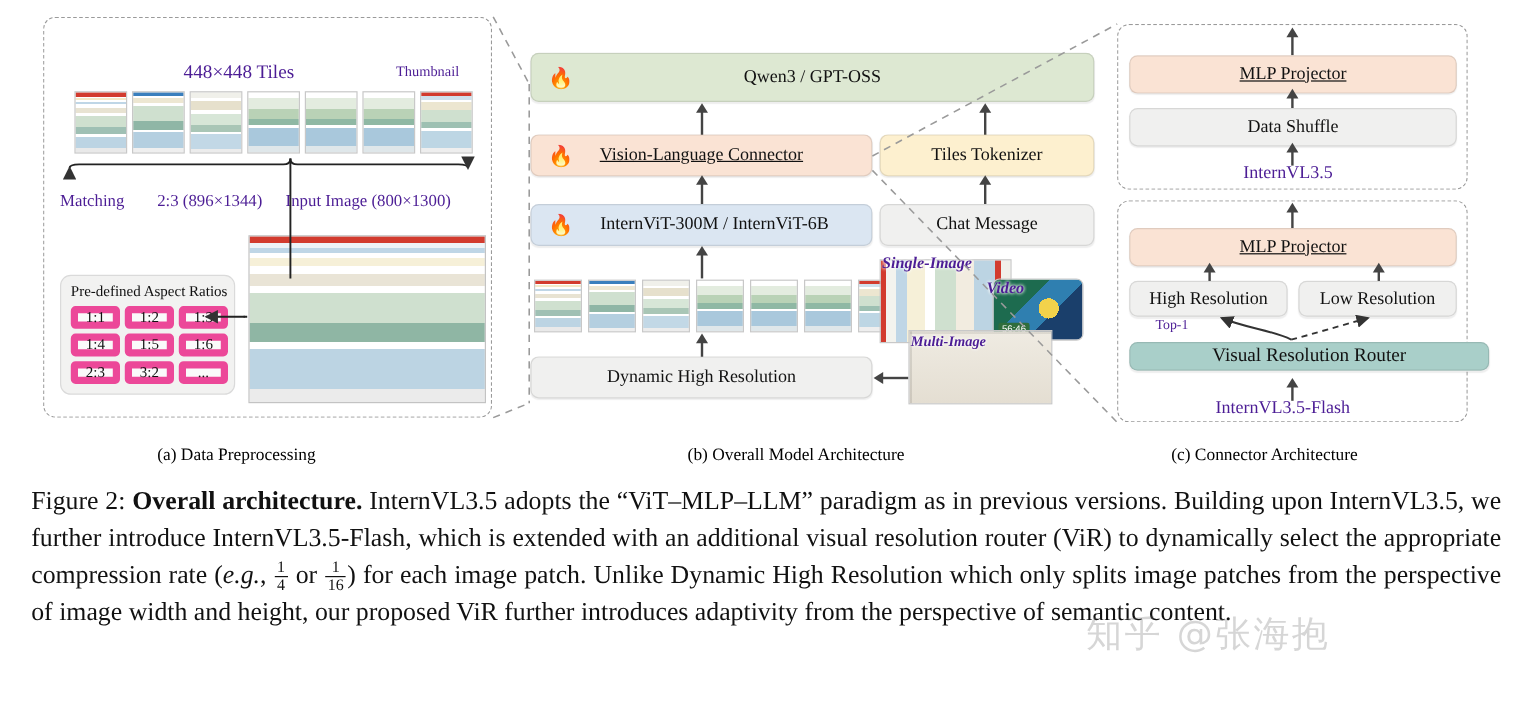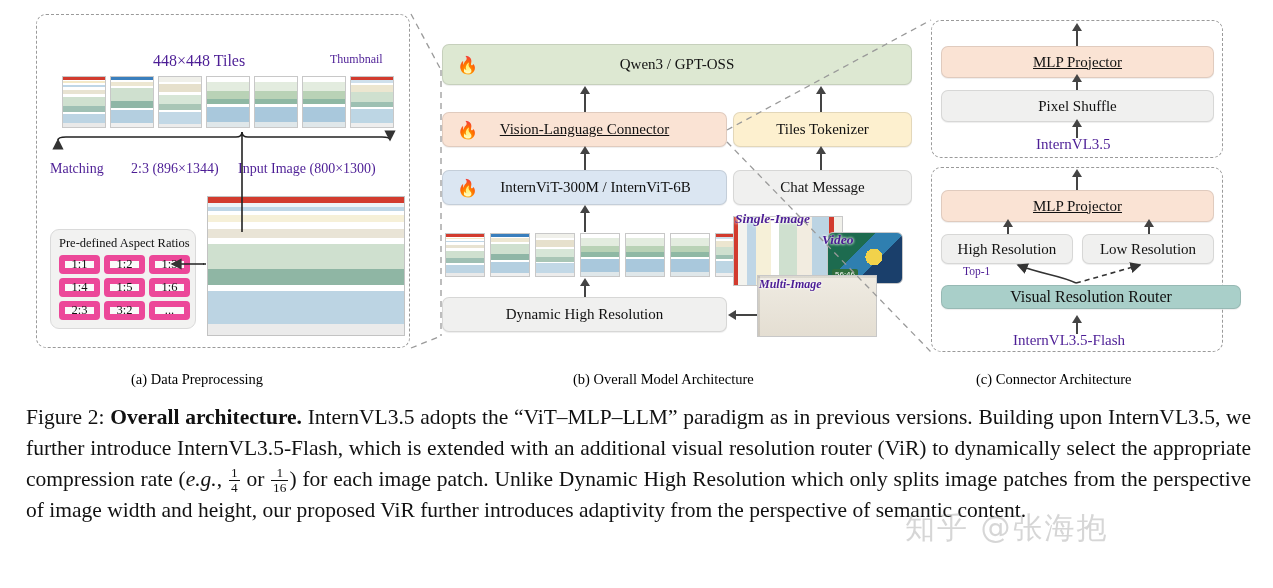--- a/index.html
+++ b/index.html
@@ -283,21 +283,21 @@
 
   <div class="uarrow" style="left:1076px; top:30px; height:16px;"></div>
 
   <div class="box box-peach" style="left:941px; top:46px; width:273px; height:32px;">
     <span>MLP Projector</span>
   </div>
 
   <div class="uarrow" style="left:1076px; top:81px; height:13px;"></div>
 
   <div class="box box-gray" style="left:941px; top:90px; width:273px; height:32px;">
-    <span>Pixel Shuffle</span>
+    <span>Data Shuffle</span>
   </div>
 
   <div class="uarrow" style="left:1076px; top:126px; height:12px;"></div>
 
   <div class="lbl" style="left:1036px; top:136px; font-size:15px;">InternVL3.5</div>
 
   <div class="uarrow" style="left:1076px; top:176px; height:16px;"></div>
 
   <div class="box box-peach" style="left:941px; top:190px; width:273px; height:32px;">
     <span>MLP Projector</span>

